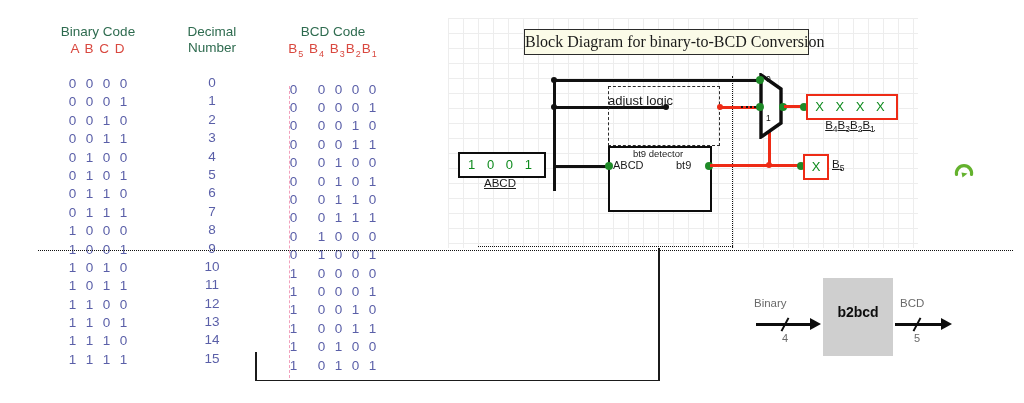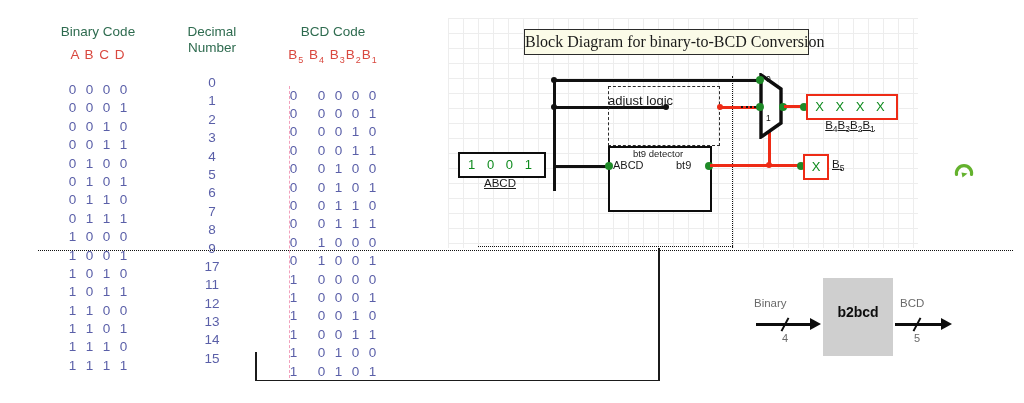--- a/index.html
+++ b/index.html
@@ -11,21 +11,21 @@
   
   .table-wrap{position:absolute;left:38px;top:24px;width:360px;height:340px;}
   .col{position:absolute;top:0;}
   .col-bin{left:0;width:120px;}
   .col-dec{left:128px;width:92px;}
   .col-bcd{left:230px;width:130px;}
 
   .hdr{color:#2e6b4f;font-size:13.5px;line-height:16px;text-align:center;
        white-space:nowrap;font-weight:400;}
   .hdr2{color:#d9483f;font-size:13.5px;line-height:17px;text-align:center;
-        white-space:nowrap;letter-spacing:1px;margin-top:6px;}
+        white-space:nowrap;letter-spacing:1px;}
   .hdr2 sub{font-size:9px;}
 
   .rows{margin-top:18px;}
   .row{height:18.4px;line-height:18.4px;color:#5a5fa8;font-size:13.5px;
        text-align:center;white-space:nowrap;}
   .row .b{display:inline-block;width:17px;text-align:center;}
   .row .g{display:inline-block;width:11px;}
 
   
   .sep{position:absolute;left:0;top:250px;width:975px;height:0;
@@ -158,21 +158,21 @@
           <div class="row">0</div>
           <div class="row">1</div>
           <div class="row">2</div>
           <div class="row">3</div>
           <div class="row">4</div>
           <div class="row">5</div>
           <div class="row">6</div>
           <div class="row">7</div>
           <div class="row">8</div>
           <div class="row">9</div>
-          <div class="row">17</div>
+          <div class="row">10</div>
           <div class="row">11</div>
           <div class="row">12</div>
           <div class="row">13</div>
           <div class="row">14</div>
           <div class="row">15</div>
         </div>
     </div>
 
     <div class="col col-bcd">
       <div class="hdr">BCD Code</div>

